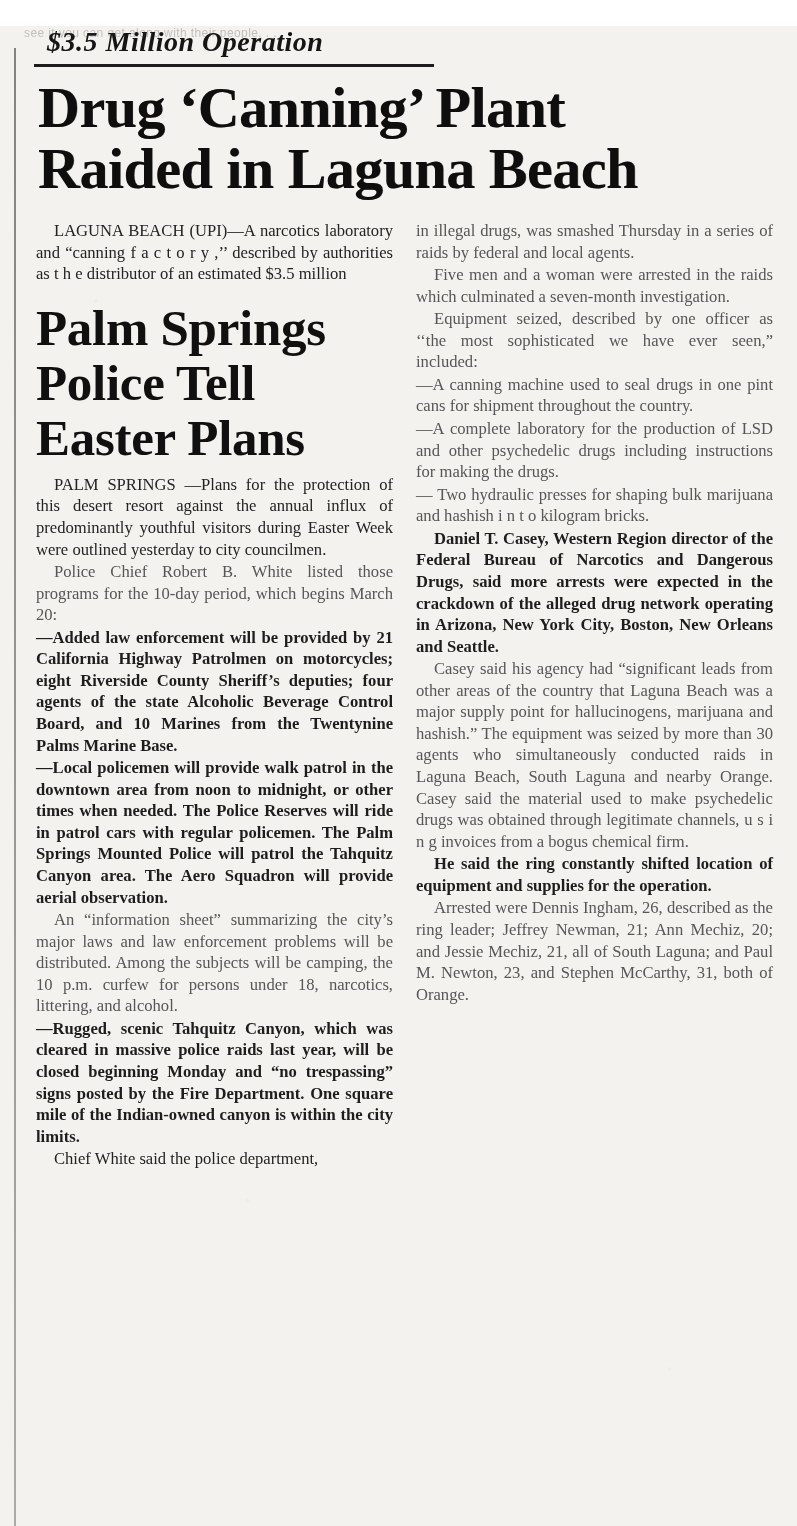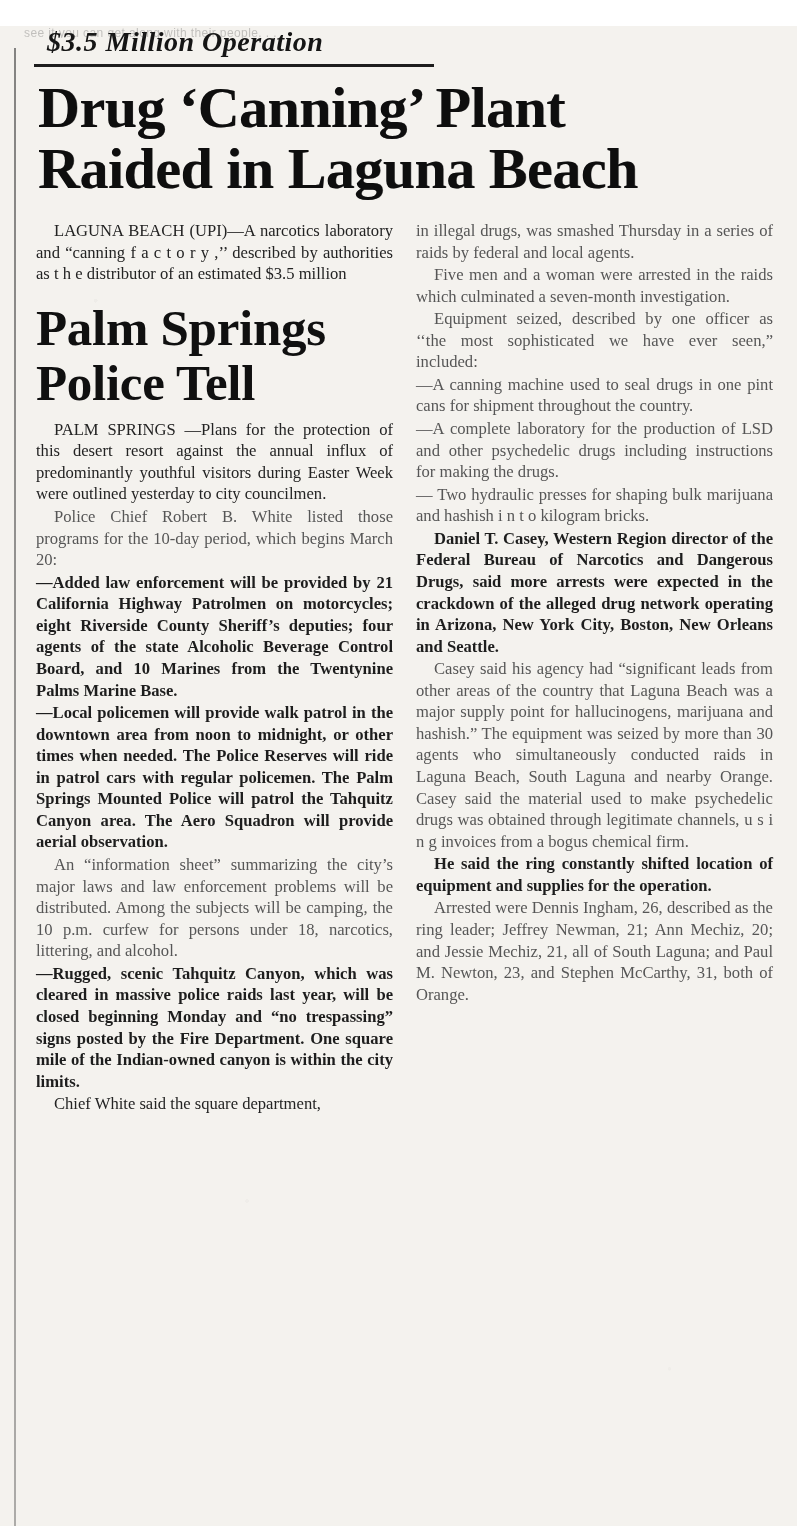--- a/index.html
+++ b/index.html
@@ -131,29 +131,30 @@
   </h1>
 
   <div class="columns">
 
     <div class="col">
       <p class="body">LAGUNA BEACH (UPI)—A narcotics laboratory and “canning f a c t o r y ,’’ described by authorities as t h e distributor of an estimated $3.5 million</p>
 
       <h2 class="subhead">
         <span>Palm Springs</span>
         <span>Police Tell</span>
+        <span>Easter Plans</span>
       </h2>
 
       <p class="body">PALM SPRINGS —Plans for the protection of this desert resort against the annual influx of predominantly youthful visitors during Easter Week were outlined yesterday to city councilmen.</p>
       <p class="body faded">Police Chief Robert B. White listed those programs for the 10-day period, which begins March 20:</p>
       <p class="body dash semibold gap">—Added law enforcement will be provided by 21 California Highway Patrolmen on motorcycles; eight Riverside County Sheriff’s deputies; four agents of the state Alcoholic Beverage Control Board, and 10 Marines from the Twentynine Palms Marine Base.</p>
       <p class="body dash semibold gap">—Local policemen will provide walk patrol in the downtown area from noon to midnight, or other times when needed. The Police Reserves will ride in patrol cars with regular policemen. The Palm Springs Mounted Police will patrol the Tahquitz Canyon area. The Aero Squadron will provide aerial observation.</p>
       <p class="body faded gap">An “information sheet” summarizing the city’s major laws and law enforcement problems will be distributed. Among the subjects will be camping, the 10 p.m. curfew for persons under 18, narcotics, littering, and alcohol.</p>
       <p class="body dash semibold gap">—Rugged, scenic Tahquitz Canyon, which was cleared in massive police raids last year, will be closed beginning Monday and “no trespassing” signs posted by the Fire Department. One square mile of the Indian-owned canyon is within the city limits.</p>
-      <p class="body gap">Chief White said the square department,</p>
+      <p class="body gap">Chief White said the police department,</p>
     </div>
 
     <div class="col">
       <p class="body noindent faded">in illegal drugs, was smashed Thursday in a series of raids by federal and local agents.</p>
       <p class="body faded">Five men and a woman were arrested in the raids which culminated a seven-month investigation.</p>
       <p class="body faded">Equipment seized, described by one officer as ‘‘the most sophisticated we have ever seen,” included:</p>
       <p class="body dash faded">—A canning machine used to seal drugs in one pint cans for shipment throughout the country.</p>
       <p class="body dash faded gap">—A complete laboratory for the production of LSD and other psychedelic drugs including instructions for making the drugs.</p>
       <p class="body dash faded gap">— Two hydraulic presses for shaping bulk marijuana and hashish i n t o kilogram bricks.</p>
       <p class="body semibold">Daniel T. Casey, Western Region director of the Federal Bureau of Narcotics and Dangerous Drugs, said more arrests were expected in the crackdown of the alleged drug network operating in Arizona, New York City, Boston, New Orleans and Seattle.</p>

